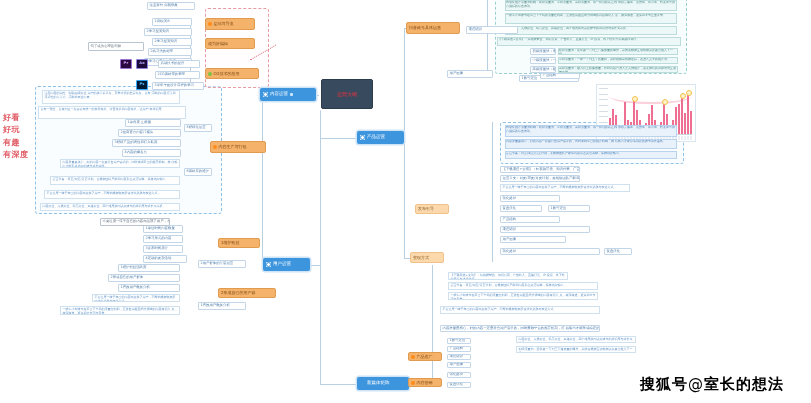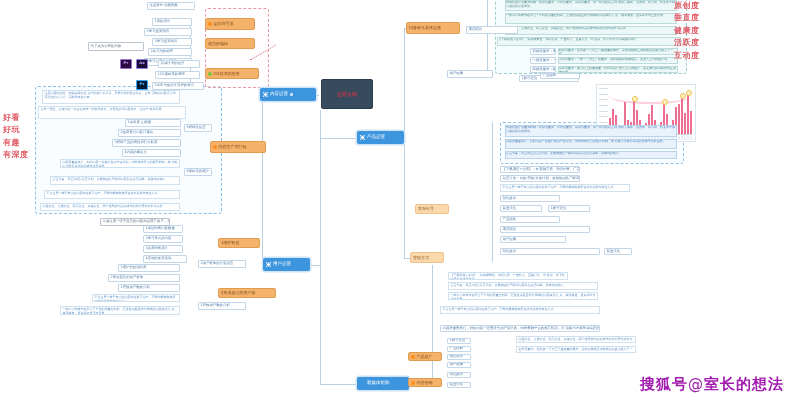--- a/index.html
+++ b/index.html
@@ -78,21 +78,21 @@
   .chart .yaxis i{display:block;height:0.5px;background:#d6dde4;}
   .chart .xaxis{position:absolute;left:12px;right:3px;bottom:6px;height:0.6px;background:#c9d4de;}
   .chart .xlab{position:absolute;left:12px;right:3px;bottom:0.5px;height:5px;
                display:flex;gap:0.6px;}
   .chart .xlab i{flex:1 1 auto;height:4px;background:#e8eef4;}
   .chart .pk{position:absolute;width:4px;height:4px;border-radius:50%;
              background:#fff2c9;border:0.6px solid #f2c14e;}
   .chart .curve{position:absolute;left:12px;right:3px;top:3px;height:14px;
                 border-bottom:2px solid #fbc9d6;border-radius:50%;opacity:.85;}
   
-  .wm{position:absolute;color:#a21caf;font-size:15px;font-weight:bold;
+  .wm{position:absolute;color:#000000;font-size:15px;font-weight:bold;
       letter-spacing:1px;white-space:nowrap;}
   .wm .at{font-weight:normal;}
 </style>
 </head>
 <body>
 
 <div id="canvas">
 
   <div class="dash" style="left:35px;top:86px;width:185px;height:126px;"></div>
   <div class="dash red" style="left:205px;top:8px;width:62px;height:78px;"></div>
@@ -475,25 +475,18 @@
       <span>复盘优化</span>
     </div>
 
   <div class="kw" style="left:3px;top:112px;">
     <span>好看</span>
     <span>好玩</span>
     <span>有趣</span>
     <span>有深度</span>
   </div>
 
-  <div class="kw" style="left:674px;top:0px;">
-    <span>原创度</span>
-    <span>垂直度</span>
-    <span>健康度</span>
-    <span>活跃度</span>
-    <span>互动度</span>
-  </div>
 
   <div class="wm" style="left:640px;top:375px;">
     <span>搜狐号</span><span class="at">@</span><span>室长的想法</span>
   </div>
 
 </div>
 
 </body></html>

